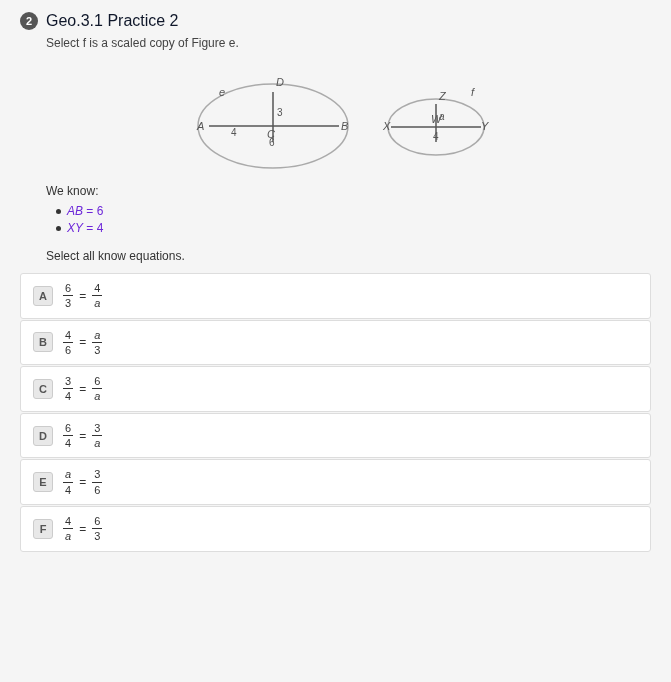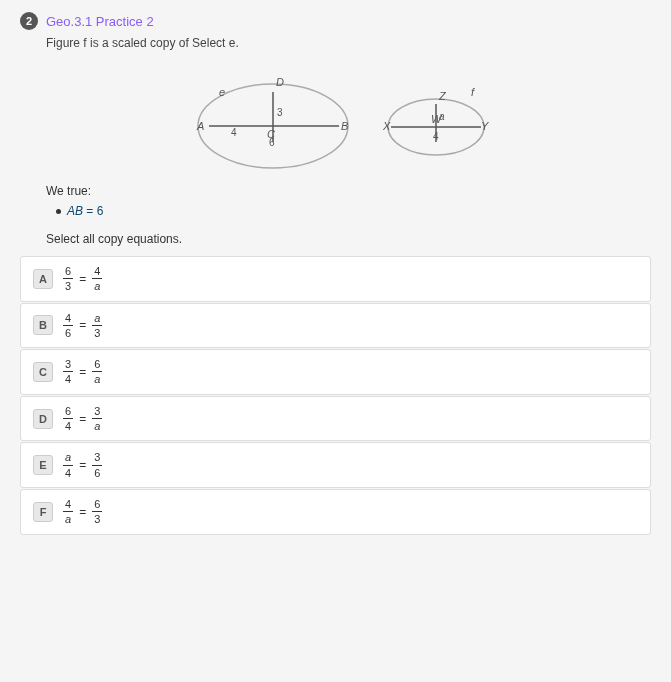--- a/index.html
+++ b/index.html
@@ -32,22 +32,22 @@
       width: 18px;
       height: 18px;
       display: flex;
       align-items: center;
       justify-content: center;
       font-size: 11px;
       font-weight: bold;
       flex-shrink: 0;
     }
     .problem-title {
-      font-size: 13px;
-      color: #8b5cf6;
+      font-size: 16px;
+      color: #0f172a;
       font-weight: normal;
     }
     .subtitle {
       font-size: 12px;
       color: #444;
       margin-bottom: 14px;
       margin-left: 26px;
     }
     .figures-area {
       display: flex;
@@ -80,21 +80,21 @@
       font-size: 12px;
       color: #333;
       margin-bottom: 6px;
     }
     .we-know-list {
       list-style: none;
       padding-left: 10px;
     }
     .we-know-list li {
       font-size: 12px;
-      color: #0c4a6e;
+      color: #6d28d9;
       margin-bottom: 3px;
       display: flex;
       align-items: center;
       gap: 6px;
     }
     .bullet {
       width: 5px;
       height: 5px;
       background: #333;
       border-radius: 50%;
@@ -170,21 +170,21 @@
 </head>
 <body>
 
 <div class="page">
 
   <div class="header">
     <div class="problem-number">2</div>
     <span class="problem-title">Geo.3.1 Practice 2</span>
   </div>
 
-  <div class="subtitle">Figure f is a scaled copy of Select e.</div>
+  <div class="subtitle">Select f is a scaled copy of Figure e.</div>
 
   <div class="figures-area">
 
     <div class="figure-container ellipse-e">
       <svg width="165" height="110" viewBox="0 0 165 110">
 
         <ellipse cx="82" cy="62" rx="75" ry="42" fill="none" stroke="#aaa" stroke-width="1.5"></ellipse>
 
         <line x1="18" y1="62" x2="148" y2="62" stroke="#555" stroke-width="1.5"></line>
 
@@ -228,30 +228,34 @@
         <text x="50" y="41" font-size="11" fill="#555" font-style="italic">W</text>
 
         <text x="100" y="48" font-size="11" fill="#555" font-style="italic">Y</text>
 
         <text x="52" y="58" font-size="10" fill="#555">4</text>
       </svg>
     </div>
   </div>
 
   <div class="we-know">
-    <div class="we-know-title">We true:</div>
+    <div class="we-know-title">We know:</div>
     <ul class="we-know-list">
       <li>
         <span class="bullet"></span>
         <span><em>AB</em> = 6</span>
       </li>
+      <li>
+        <span class="bullet"></span>
+        <span><em>XY</em> = 4</span>
+      </li>
     </ul>
   </div>
 
-  <div class="select-label">Select all copy equations.</div>
+  <div class="select-label">Select all know equations.</div>
 
   <div class="answer-options">
 
     <div class="answer-row">
       <div class="option-letter">A</div>
       <div class="equation">
         <span class="fraction">
           <span class="fraction-num">6</span>
           <span class="fraction-den">3</span>
         </span>

